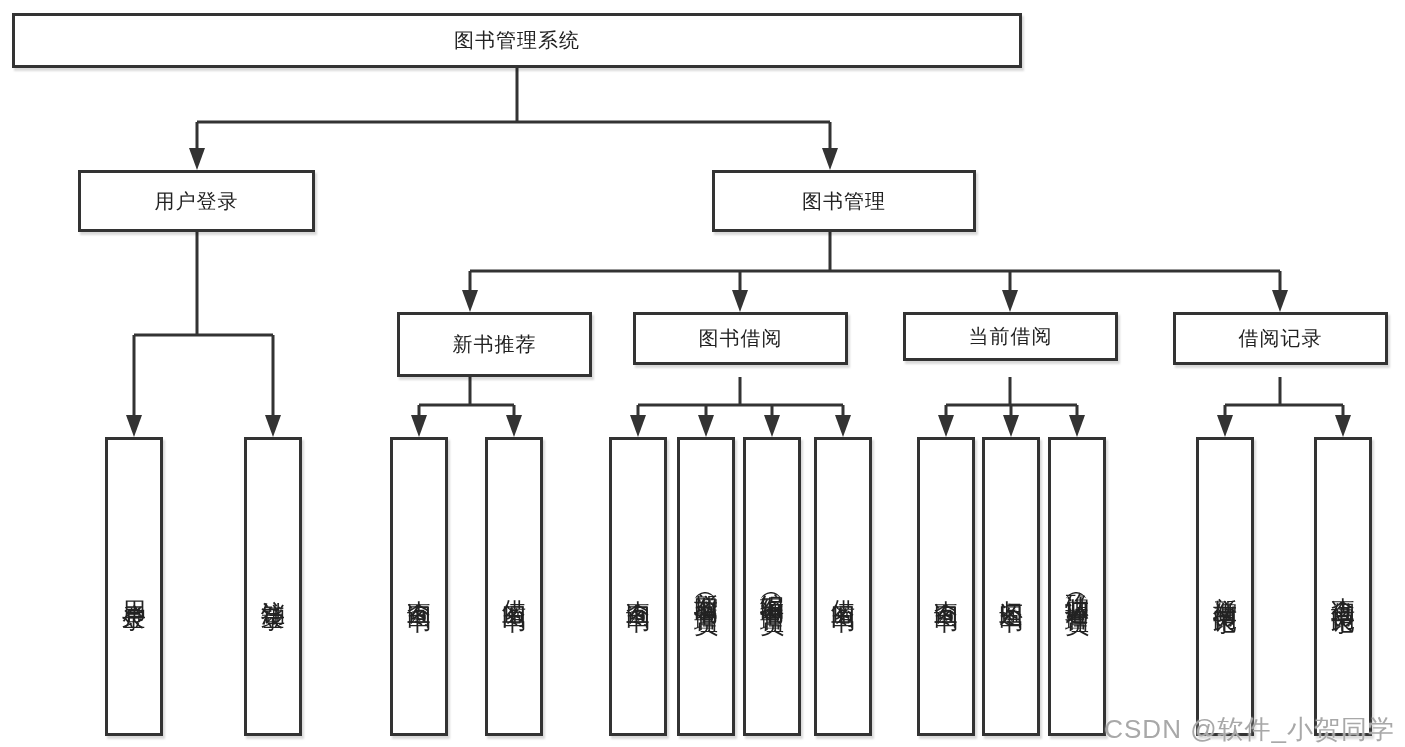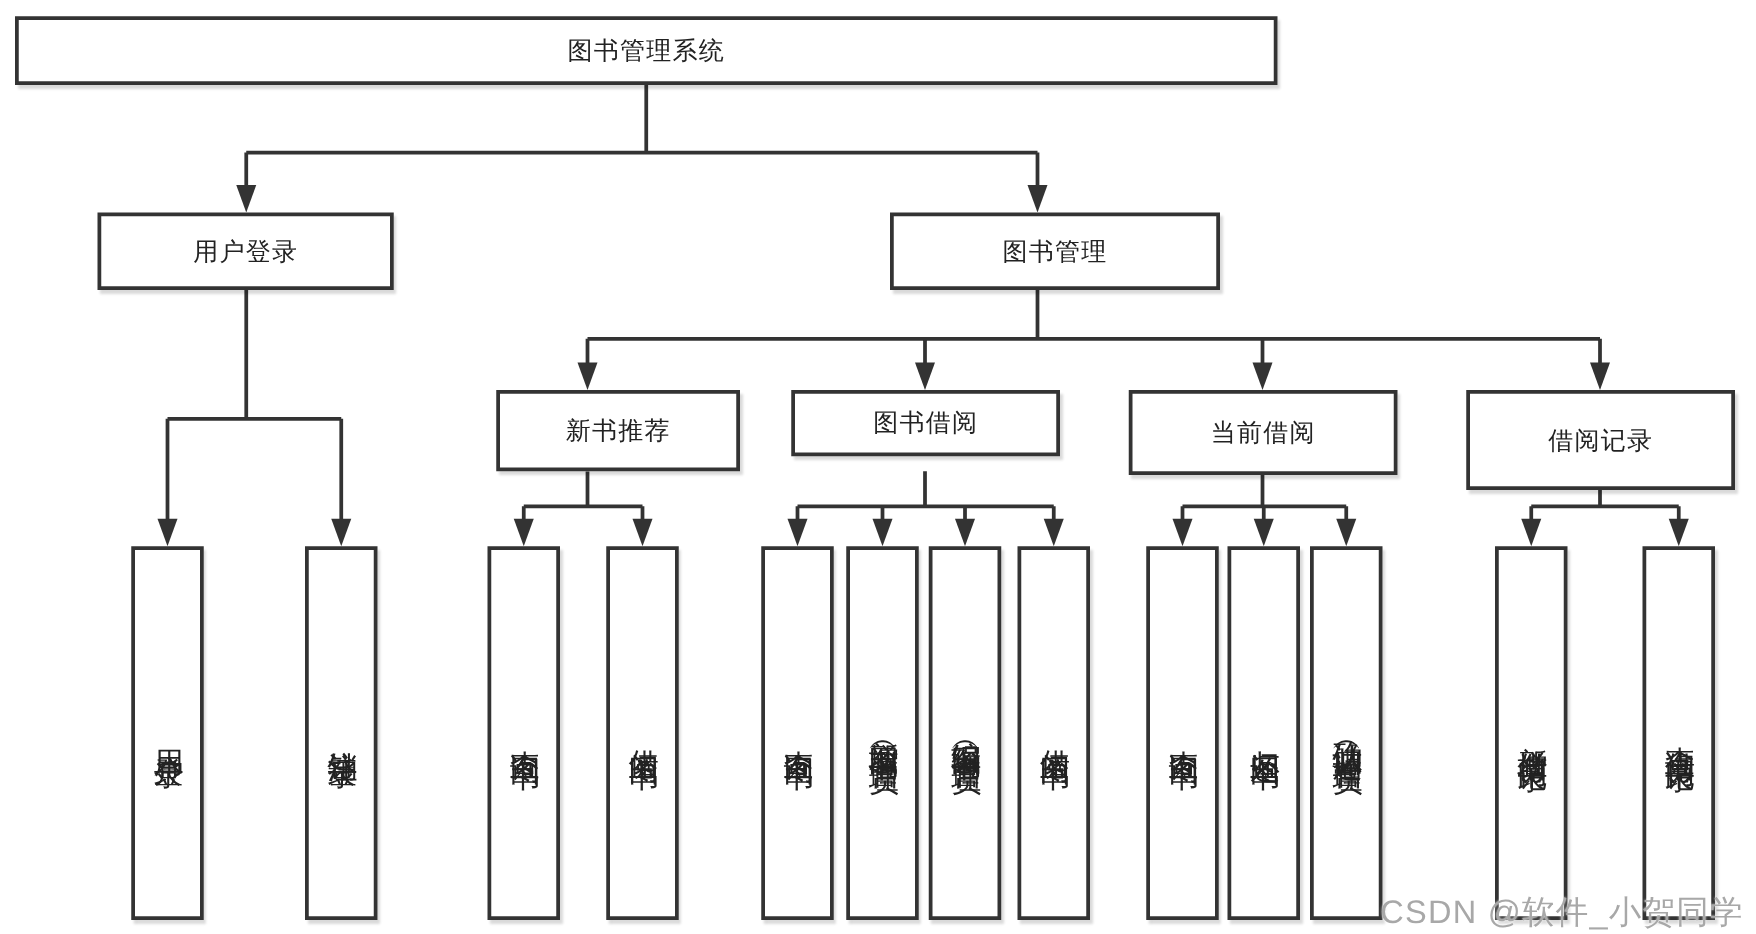--- a/index.html
+++ b/index.html
@@ -106,24 +106,24 @@
   <div class="box h" style="left:712px;top:170px;width:264px;height:62px;">
     <span>图书管理</span>
   </div>
 
   <div class="box h" style="left:363px;top:312px;width:195px;height:65px;margin-left:34px;">
     <span>新书推荐</span>
   </div>
   <div class="box h" style="left:633px;top:312px;width:215px;height:53px;">
     <span>图书借阅</span>
   </div>
-  <div class="box h" style="left:903px;top:312px;width:215px;height:68px;">
+  <div class="box h" style="left:903px;top:312px;width:215px;height:49px;">
     <span>当前借阅</span>
   </div>
-  <div class="box h" style="left:1173px;top:312px;width:215px;height:80px;">
+  <div class="box h" style="left:1173px;top:312px;width:215px;height:53px;">
     <span>借阅记录</span>
   </div>
 
   <div class="box v" style="left:105px;top:437px;width:58px;height:299px;">
     <span>用户登录</span>
   </div>
   <div class="box v" style="left:244px;top:437px;width:58px;height:299px;">
     <span>注销登录</span>
   </div>
   <div class="box v" style="left:390px;top:437px;width:58px;height:299px;">

